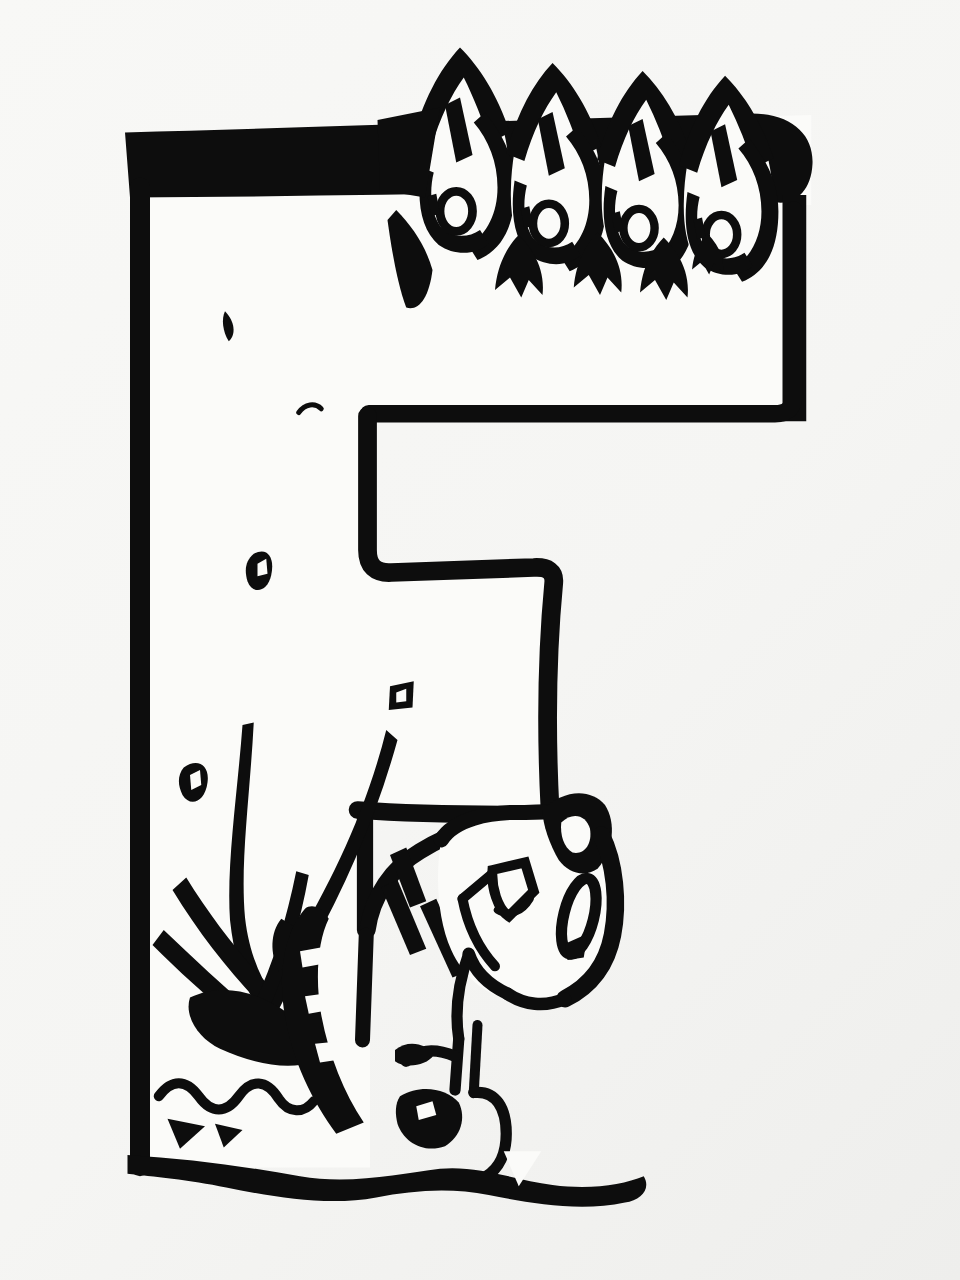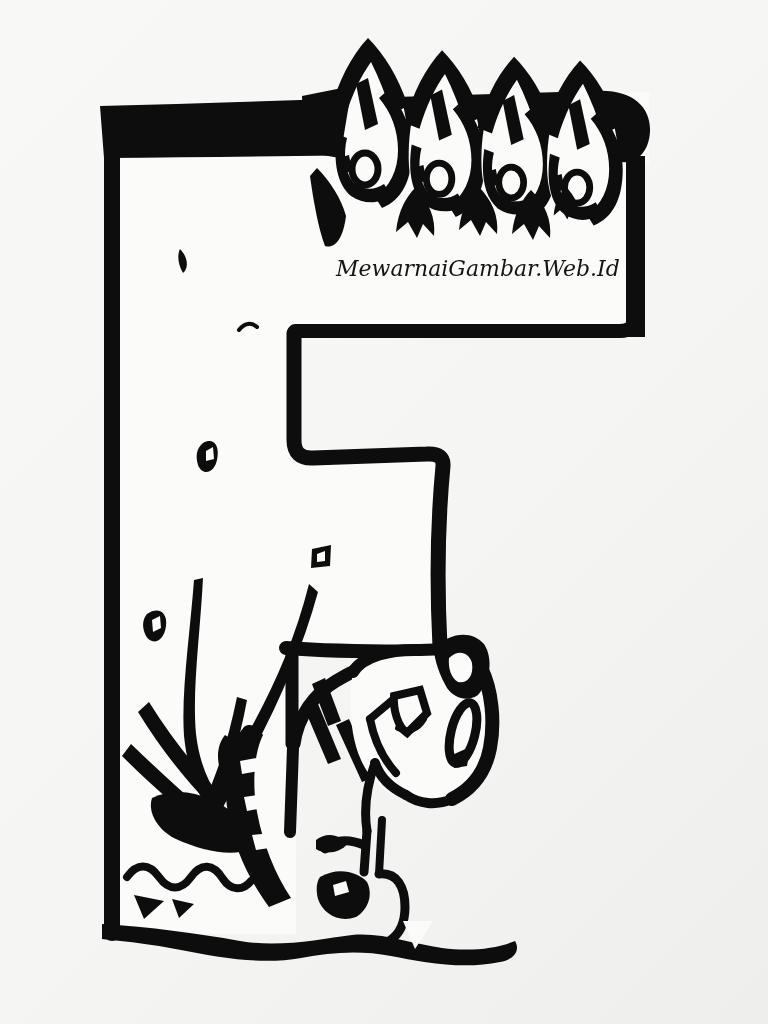--- a/index.html
+++ b/index.html
@@ -133,15 +133,14 @@
     <path class="paper-fill" d="M333,885 L346,881 L349,892 L335,896 Z"></path>
     <path class="ink-stroke" stroke-width="9" d="M379,874 C397,872 405,887 405,907 C405,923 399,935 389,941"></path>
   </g>
 
   <g>
     <path class="ink-fill" d="M102,924 C150,927 196,933 240,941 C280,948 320,939 352,935 C382,932 412,944 442,948 C472,952 498,948 515,941 C521,951 513,960 500,962 C463,970 421,962 391,956 C361,950 331,952 301,958 C263,965 221,958 181,950 C152,944 121,941 102,939 Z"></path>
     <path class="paper-fill" d="M403,921 L433,921 L415,949 Z"></path>
   </g>
 </svg>
 
-<div class="watermark">MewarnaiGambar.Web.Id</div>
 
 </div>
 
 </body></html>

